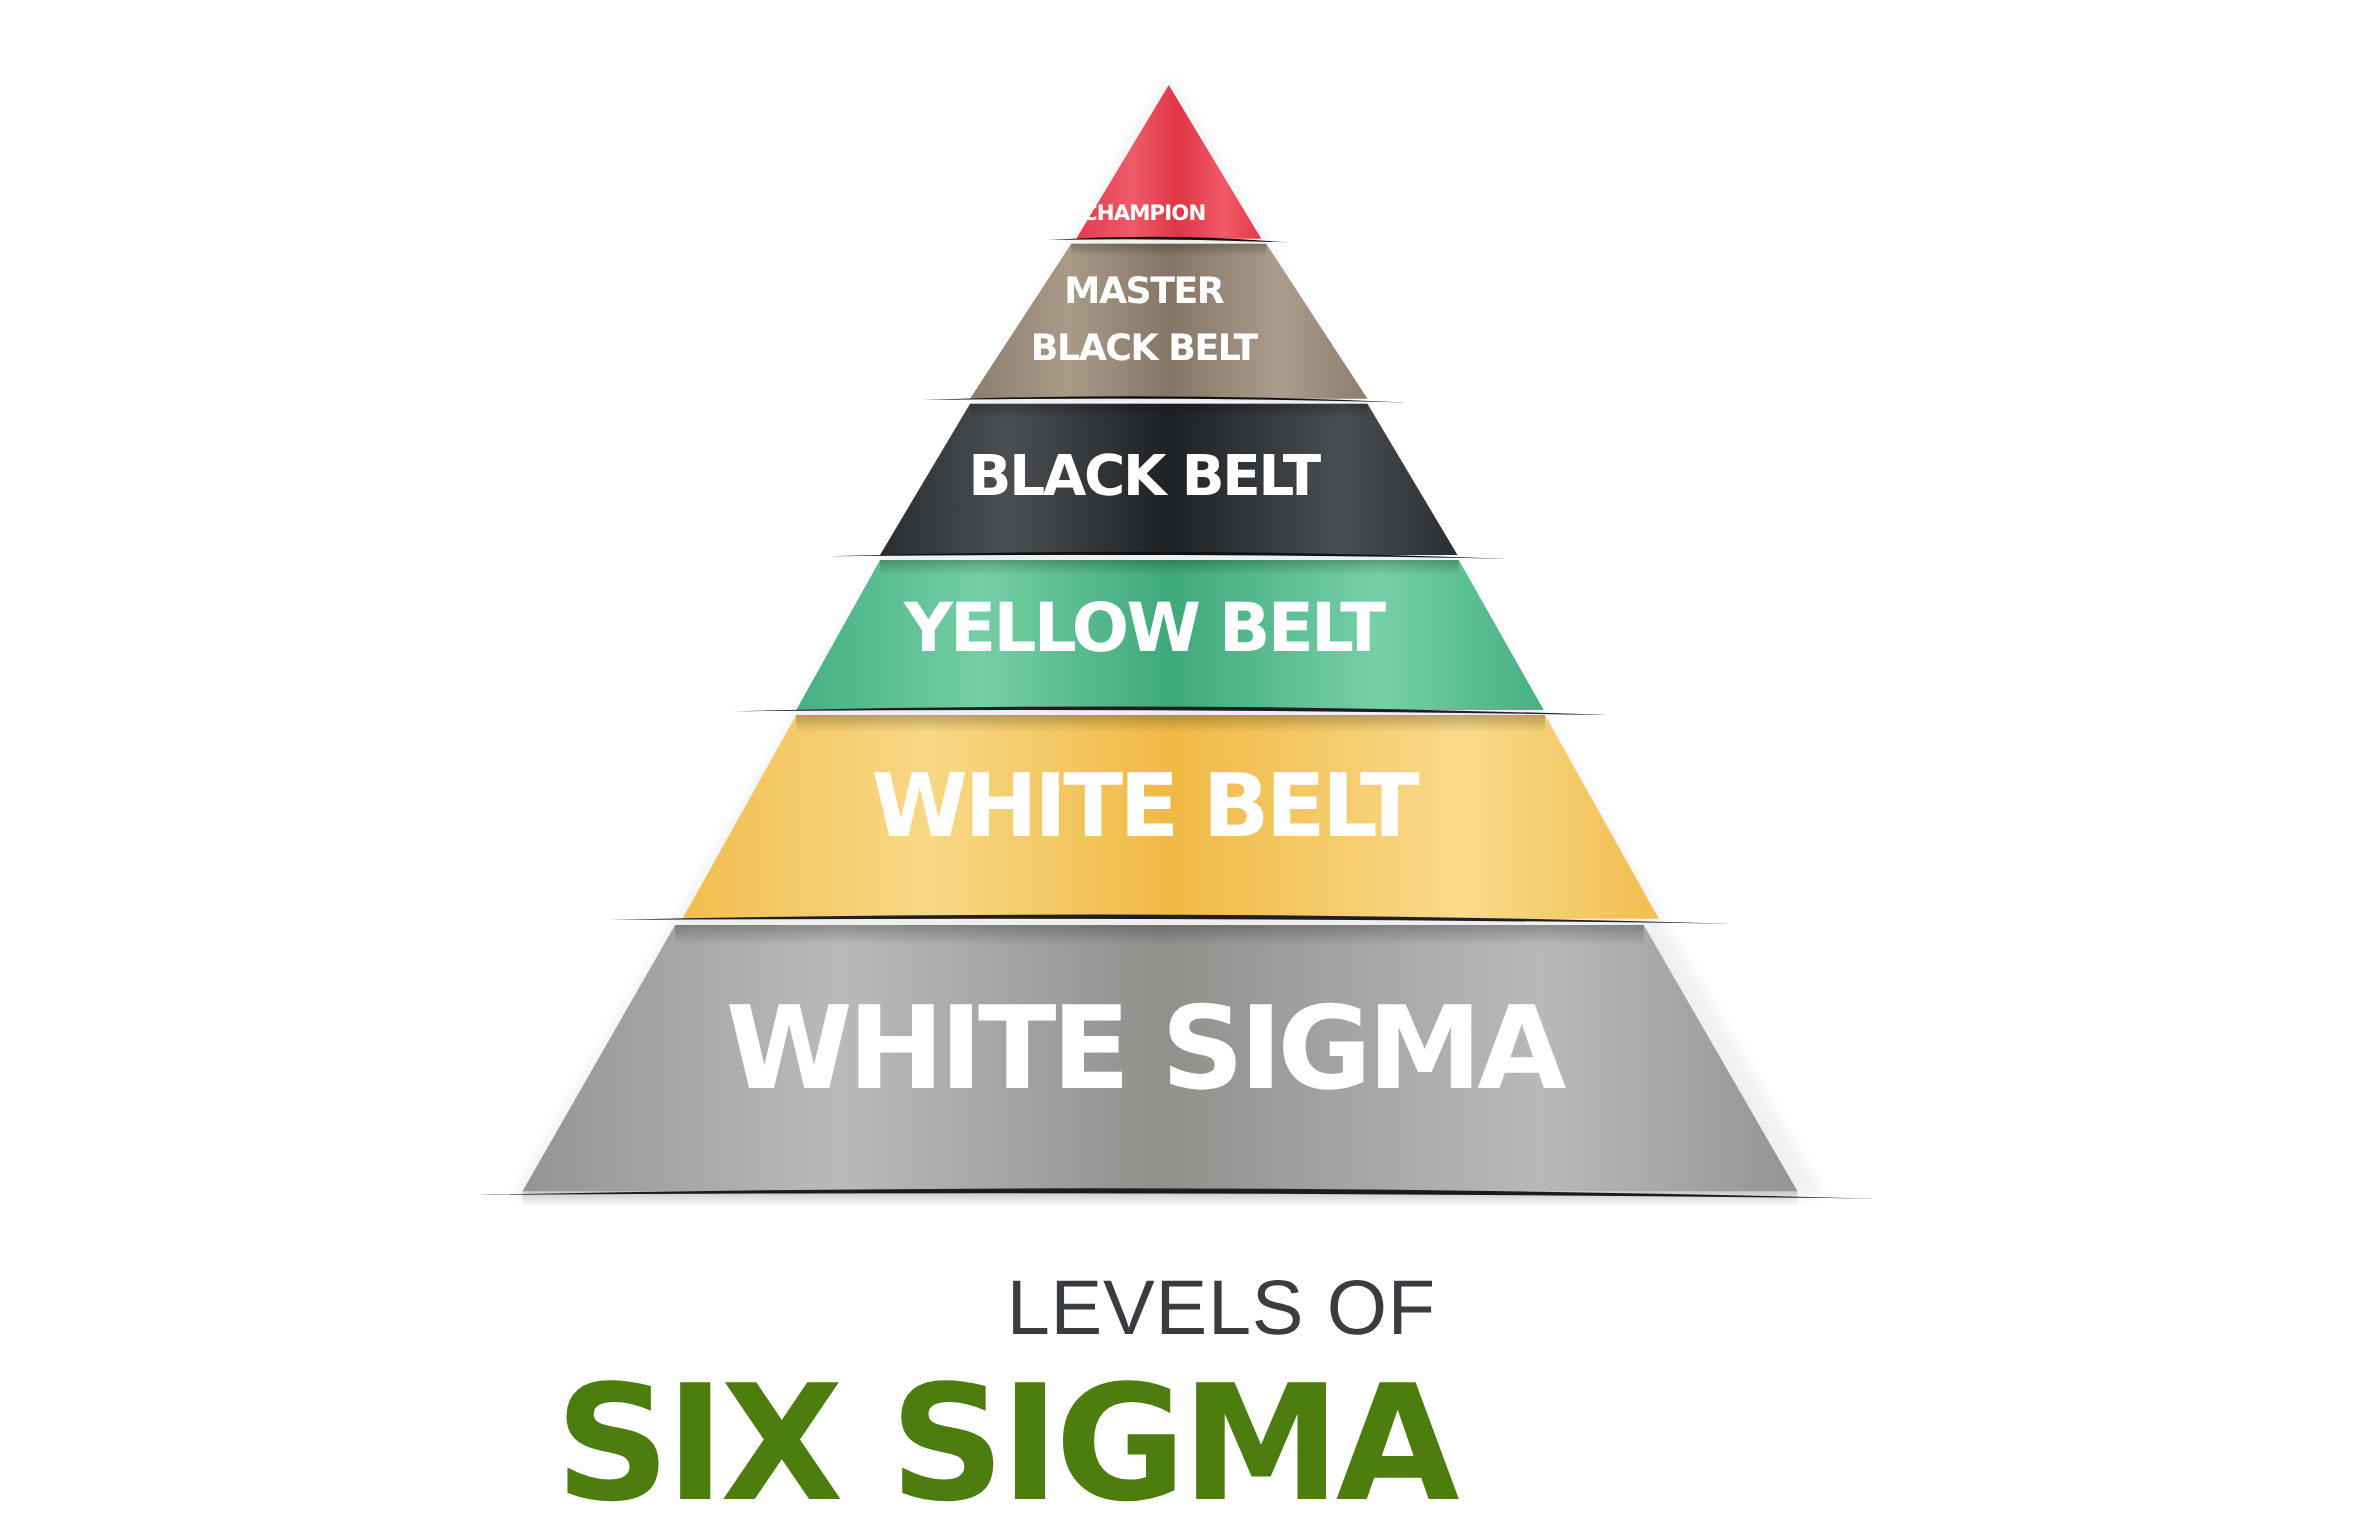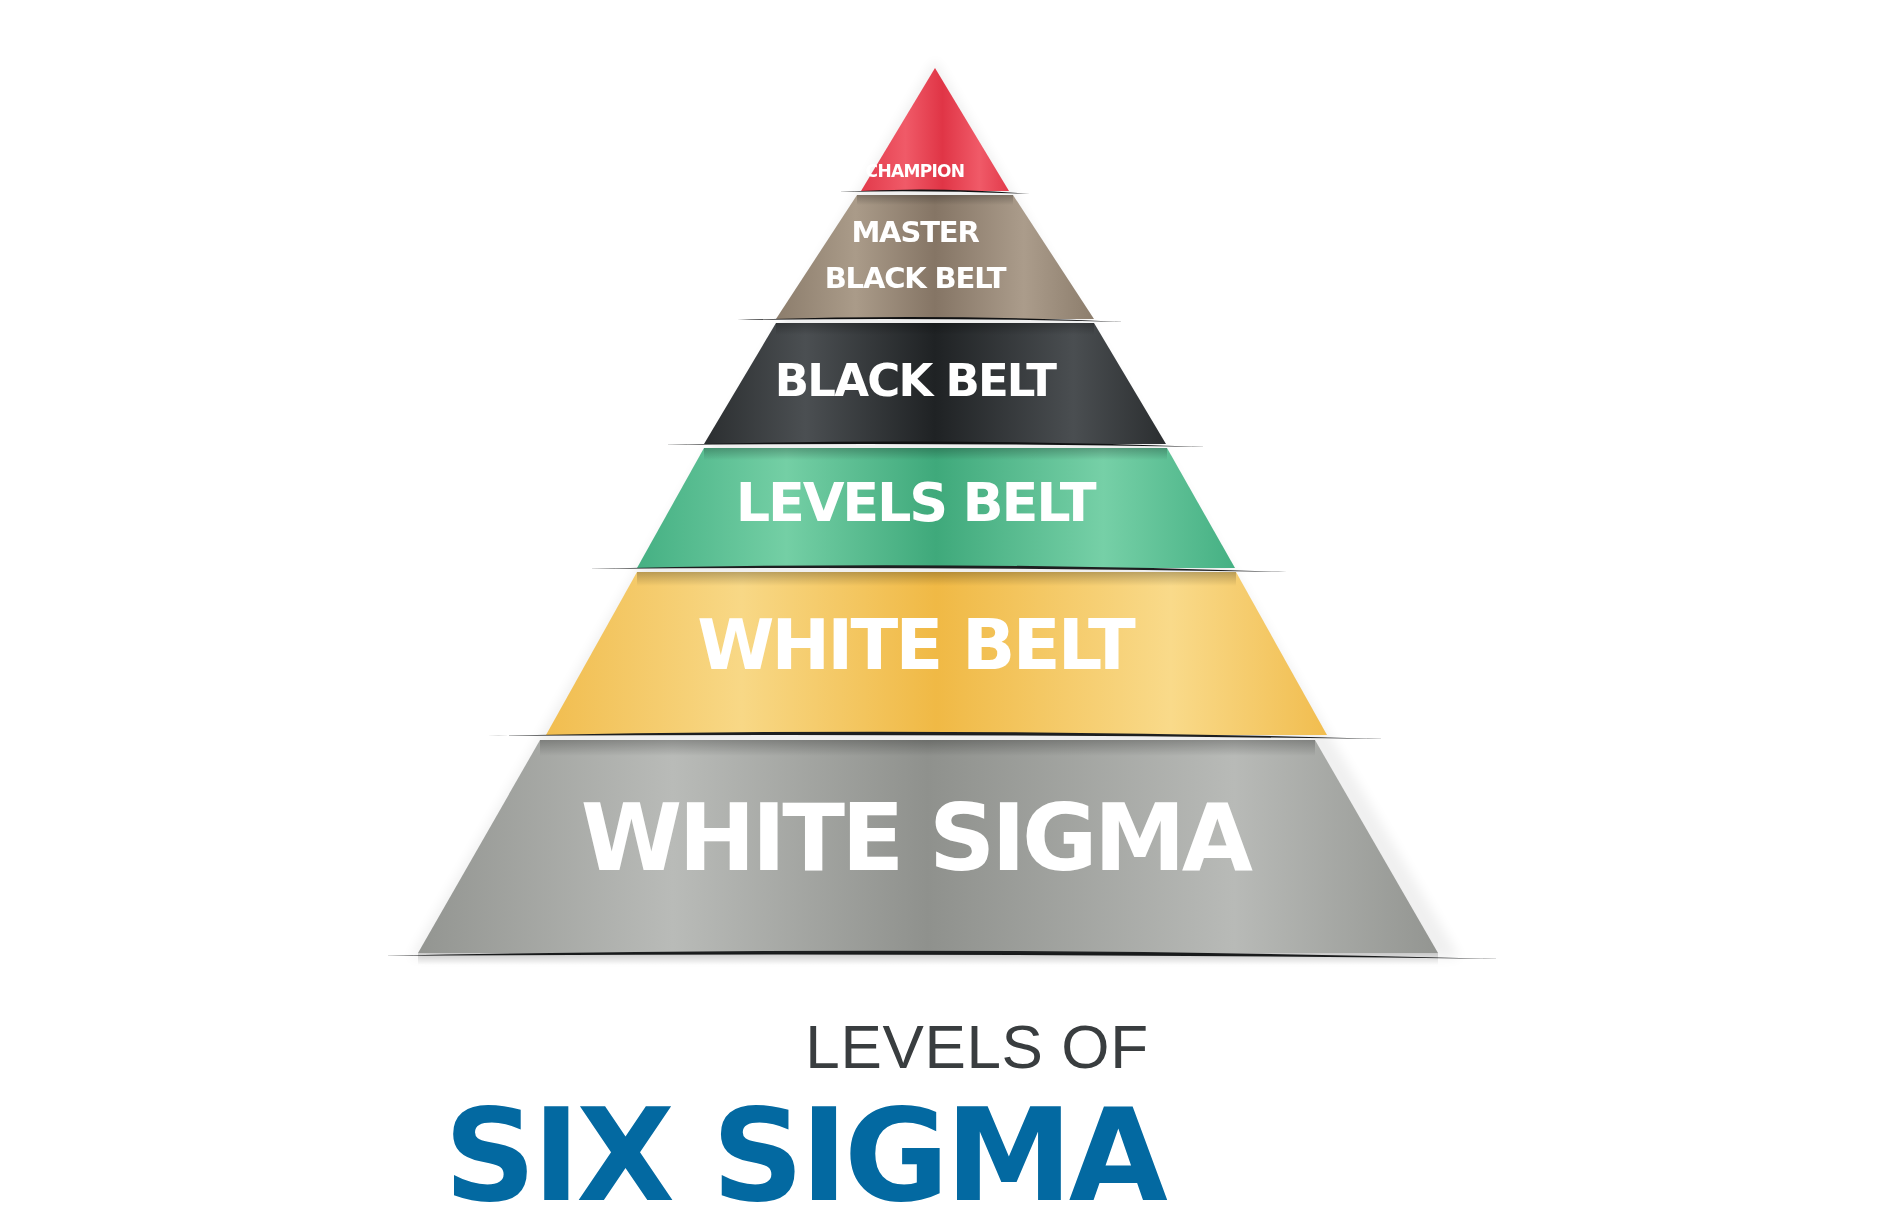--- a/index.html
+++ b/index.html
@@ -6,21 +6,21 @@
   body { width: 1900px; height: 1231px; position: relative; overflow: hidden;
          font-family: "DejaVu Sans", "Liberation Sans", sans-serif; }
   #diagram { position: absolute; left: 0; top: 0; width: 1900px; height: 1231px; }
   .label { position: absolute; left: 0; width: 1782px; text-align: center;
            color: #ffffff; font-weight: 900; font-family: "DejaVu Sans", sans-serif;
            letter-spacing: -0.04em; white-space: nowrap; line-height: 1; margin-left: 24px; }
   .title-sub { position: absolute; left: 0; width: 1900px; text-align: center;
                top: 1016px; font-size: 62px; color: #393d3f; font-weight: 300;
                font-family: "Liberation Sans", sans-serif; letter-spacing: 0.01em; line-height: 1; margin-left: 27px; }
   .title-main { position: absolute; left: 0; width: 1608px; text-align: center;
-                top: 1092px; font-size: 128px; color: #0369a1; font-weight: 900;
+                top: 1092px; font-size: 128px; color: #4d7c0f; font-weight: 900;
                 font-family: "DejaVu Sans", sans-serif; letter-spacing: -0.03em; line-height: 1; }
 </style>
 </head>
 <body>
 
 <svg id="diagram" width="1900" height="1231" viewBox="0 0 1900 1231" xmlns="http://www.w3.org/2000/svg">
   <defs>
     <linearGradient id="g-red" x1="0" x2="1" y1="0" y2="0">
       <stop offset="0" stop-color="#e23a4b"></stop>
         <stop offset="0.3" stop-color="#f05a68"></stop>
@@ -111,20 +111,20 @@
   </g>
 </svg>
 
 <div class="label" style="top:163px; font-size:17px;">CHAMPION</div>
 
 <div class="label" style="top:218px; font-size:29px;">MASTER</div>
 <div class="label" style="top:264px; font-size:29px;">BLACK BELT</div>
 
 <div class="label" style="top:358px; font-size:45px;">BLACK BELT</div>
 
-<div class="label" style="top:476px; font-size:54px;">LEVELS BELT</div>
+<div class="label" style="top:476px; font-size:54px;">YELLOW BELT</div>
 
 <div class="label" style="top:610px; font-size:70px;">WHITE BELT</div>
 
 <div class="label" style="top:793px; font-size:92px;">WHITE SIGMA</div>
 
 <div class="title-sub">LEVELS OF</div>
 <div class="title-main">SIX SIGMA</div>
 
 </body></html>

